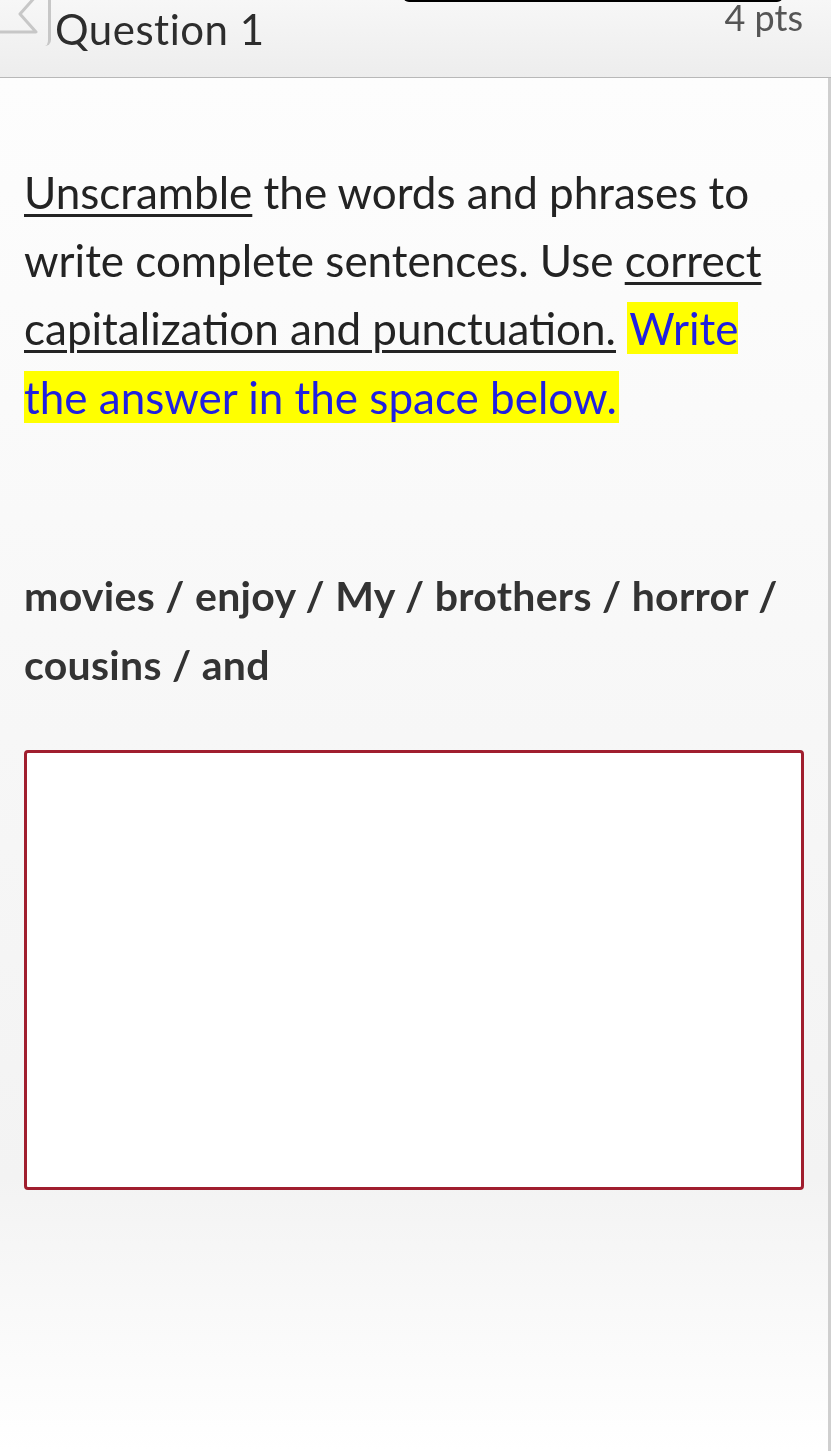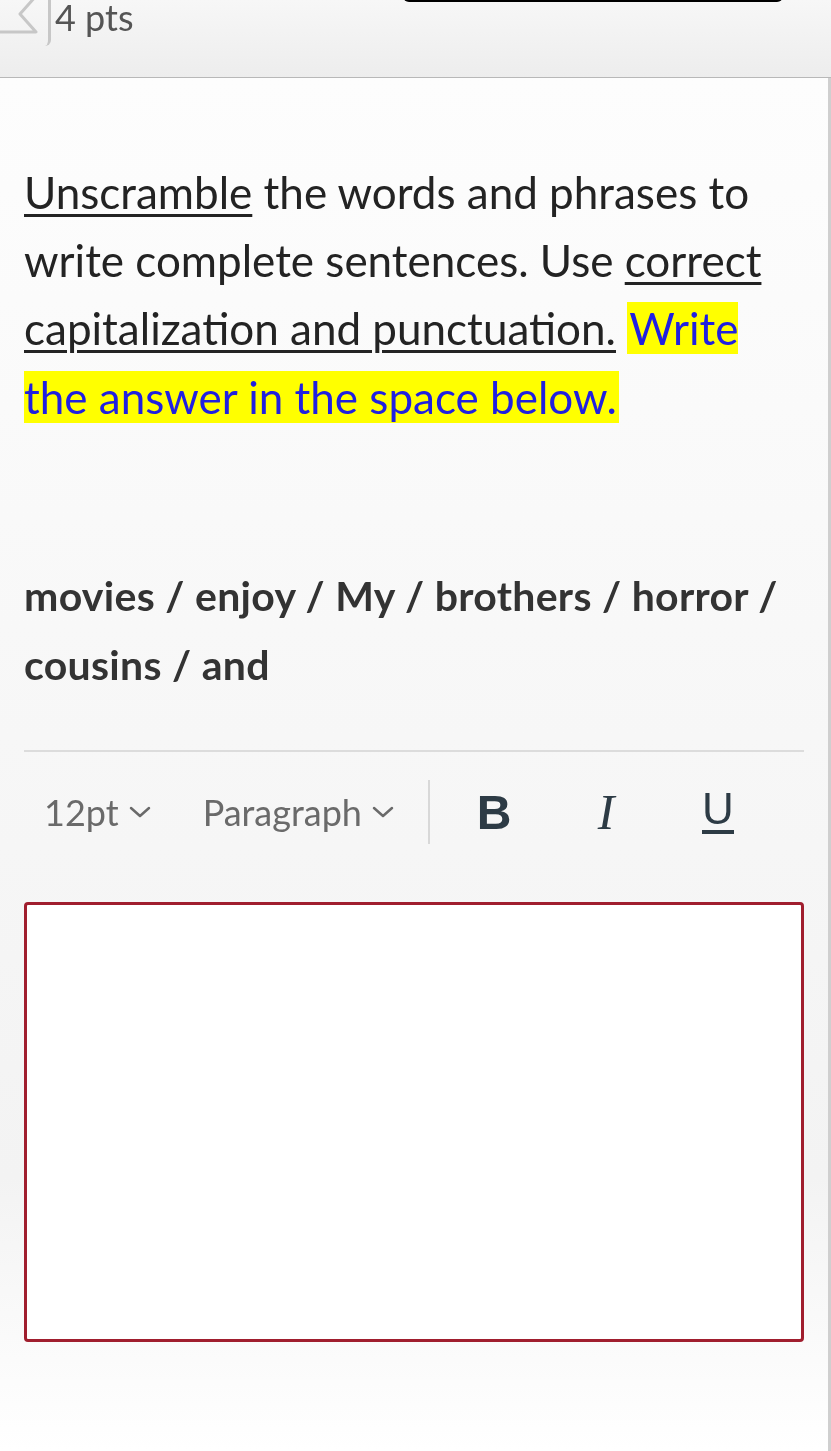--- a/index.html
+++ b/index.html
@@ -178,52 +178,28 @@
 </head>
 <body>
 
 <div class="question-header">
   <div class="flag-stub">
     <svg viewBox="0 0 50 40">
         <path d="M6 2 L42 2 L26 20 L42 38 L6 38" fill="none" stroke="#c7c7c7" stroke-width="3" stroke-linejoin="round"></path>
       </svg>
   </div>
   <span class="dark-bar"></span>
+  <div class="question-title">Question 1</div>
   <div class="pts">4 pts</div>
 </div>
 
 <div class="body-area">
 
   <div class="prompt">
     <span class="u">Unscramble</span><span> the words and phrases to write complete sentences. Use </span><span class="u">correct capitalization and punctuation.</span><span> </span><span class="hl">Write the answer in the space below.</span>
   </div>
 
   <div class="scramble">movies / enjoy / My / brothers  / horror / cousins / and</div>
 
-  <div class="toolbar-wrap">
-    <div class="toolbar">
-      <div class="tb-dd">
-        <span>12pt</span>
-        <svg class="chev" viewBox="0 0 22 14">
-            <path d="M2 3 L11 11 L20 3" stroke="#6a6a6a" stroke-width="2.5" fill="none" stroke-linecap="round" stroke-linejoin="round"></path>
-          </svg>
-      </div>
-      <div class="tb-gap"></div>
-      <div class="tb-dd">
-        <span>Paragraph</span>
-        <svg class="chev" viewBox="0 0 22 14">
-            <path d="M2 3 L11 11 L20 3" stroke="#6a6a6a" stroke-width="2.5" fill="none" stroke-linecap="round" stroke-linejoin="round"></path>
-          </svg>
-      </div>
-      <div class="divider-v"></div>
-      <div class="tb-btn bold">B</div>
-      <div class="tb-gap"></div>
-      <div class="tb-btn italic">I</div>
-      <div class="tb-gap"></div>
-      <div class="tb-btn underline">
-          <span>U</span>
-        </div>
-    </div>
-  </div>
 
   <div class="editor" contenteditable="true" style=""></div>
 
 </div>
 
 </body></html>

